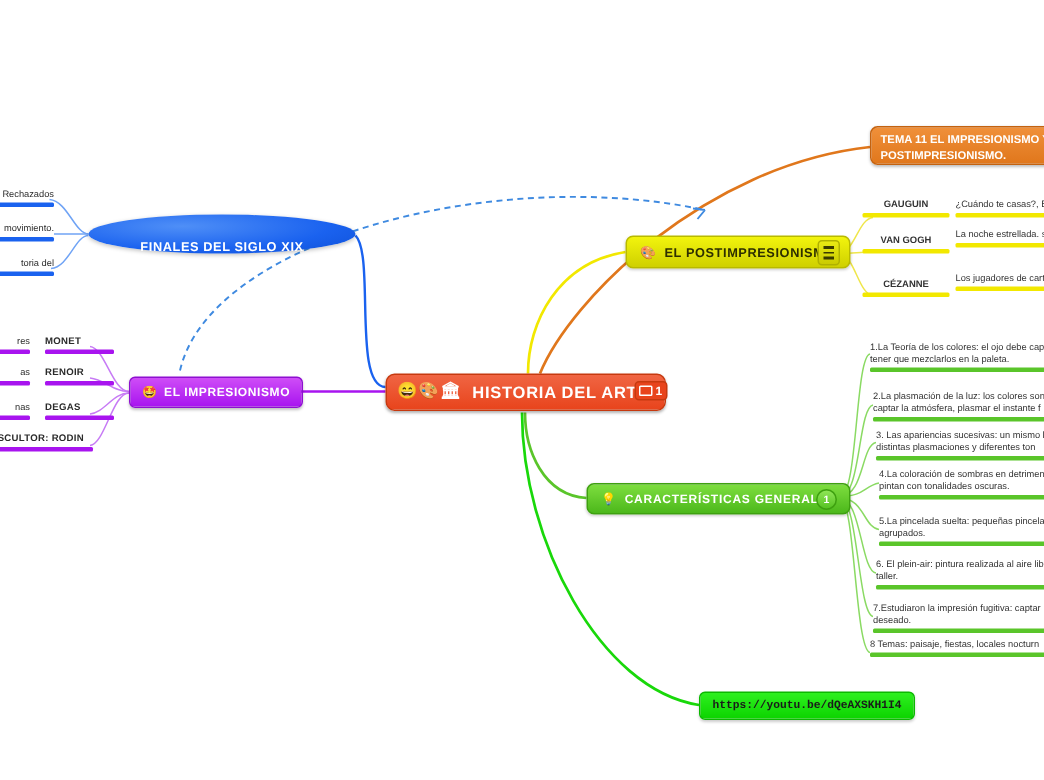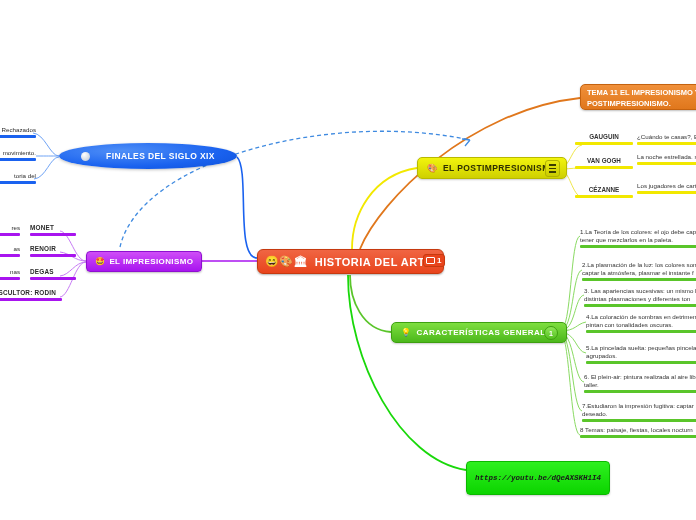--- a/index.html
+++ b/index.html
@@ -44,20 +44,21 @@
   }
 
   
   .ellipse{
     left:59px;top:143px;width:178px;height:26px;
     background:radial-gradient(ellipse at 35% 30%, #4f8ff7 0%, #1a62ef 60%, #0d4fd6 100%);
     border-radius:50%;
     color:#ffffff;font-size:8.5px;font-weight:bold;letter-spacing:.4px;
     display:flex;align-items:center;justify-content:center;gap:16px;
     box-shadow:0 1px 3px rgba(0,0,0,.25);
+    flex-direction:column;
   }
   .ellipse .bulb{
     width:9px;height:9px;border-radius:50%;
     background:radial-gradient(circle at 35% 30%,#ffffff,#cfd6e0 70%,#9aa3b0);
     display:inline-block;
   }
 
   
   .purple{
     left:86px;top:251px;height:21px;
@@ -134,28 +135,27 @@
   .lp-wide{width:74px;text-align:center;}
 
   
   .ry-name{width:58px;text-align:center;font-weight:bold;font-size:6.3px;color:#333;}
   .ry-desc{width:120px;text-align:left;font-size:6.2px;color:#333;}
   
   .rg{width:130px;text-align:left;font-size:6.2px;color:#333;}
 
   
   .link-node{
-    left:466px;top:461px;height:34px;
+    left:466px;top:461px;height:19px;
     background:linear-gradient(#2ef01f,#0cd400);
     border:1px solid #0bb800;border-radius:4px;
     display:flex;align-items:center;padding:0 8px;
     color:#1a1a1a;font-size:7.5px;font-weight:bold;
     font-family:"Liberation Mono", monospace;
     box-shadow:0 1px 2px rgba(0,0,0,.2);
-    font-style:italic;
   }
 </style>
 </head>
 <body>
 
 <div id="canvas">
 
   <svg class="links" viewBox="0 0 696 520">
 
     <path d="M257 258 C 235 258, 250 170, 237 157" fill="none" stroke="#1a62ef" stroke-width="1.6"></path>

